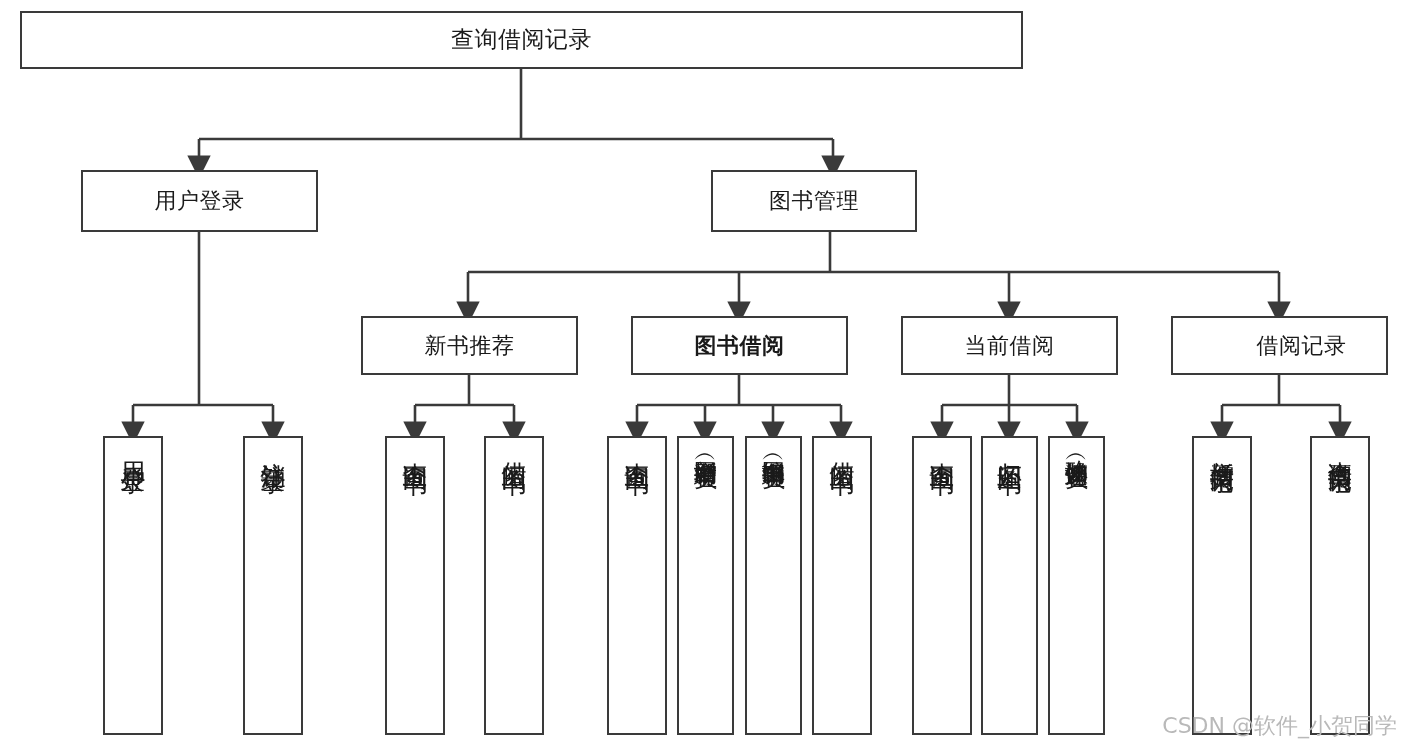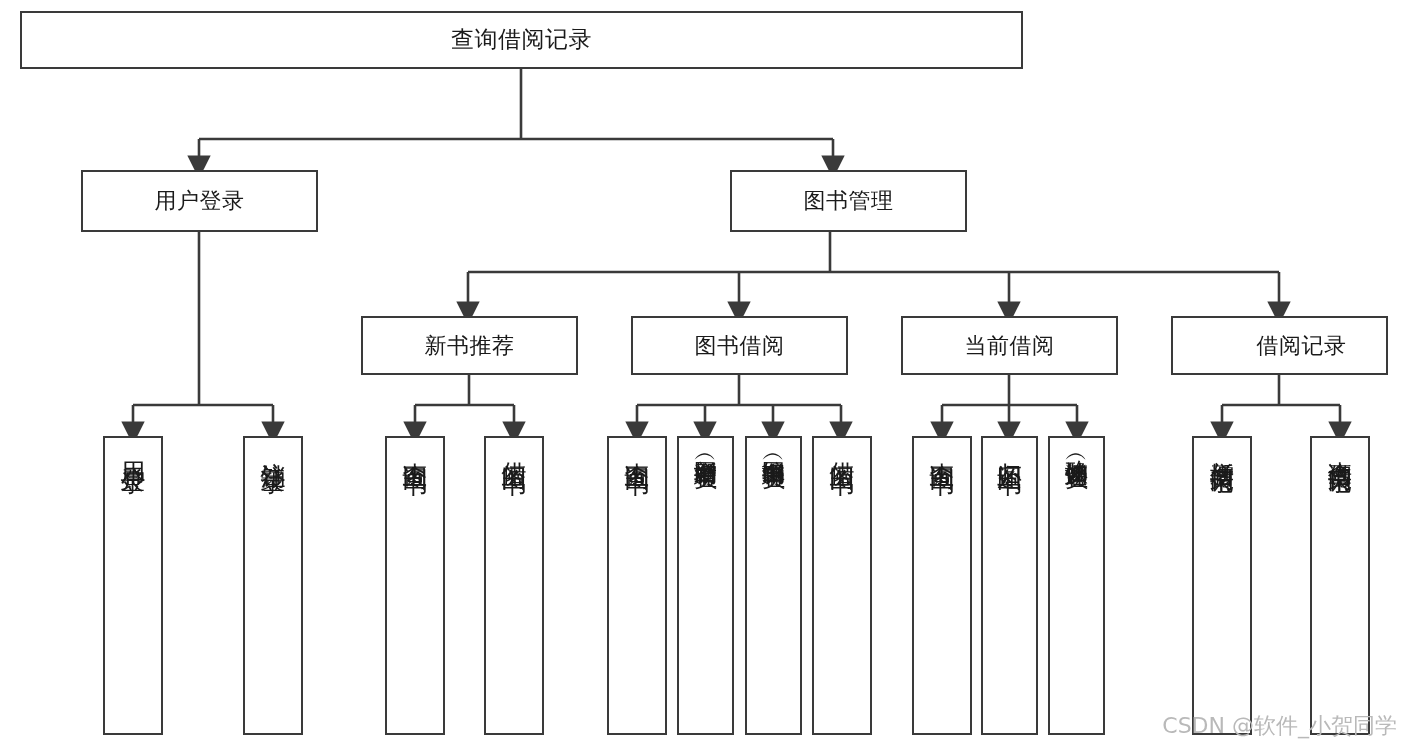--- a/index.html
+++ b/index.html
@@ -135,28 +135,28 @@
     </g>
   </svg>
 
   <div class="node root">
     <span class="lbl">查询借阅记录</span>
   </div>
 
   <div class="node lvl2" style="left:81px; top:170px; width:237px;">
     <span class="lbl">用户登录</span>
   </div>
-  <div class="node lvl2" style="left:730px; top:170px; width:237px;">
+  <div class="node lvl2" style="left:711px; top:170px; width:206px;">
     <span class="lbl">图书管理</span>
   </div>
 
   <div class="node lvl3" style="left:361px; top:316px; width:217px;">
     <span class="lbl">新书推荐</span>
   </div>
-  <div class="node lvl3" style="left:631px; top:316px; width:217px;">
+  <div class="node lvl3" style="left:631px; top:316px; width:217px;font-weight:bold;">
     <span class="lbl">图书借阅</span>
   </div>
   <div class="node lvl3" style="left:901px; top:316px; width:217px;">
     <span class="lbl">当前借阅</span>
   </div>
   <div class="node lvl3" style="left:1171px; top:316px; width:217px;padding-left:44px;">
     <span class="lbl">借阅记录</span>
   </div>
 
   <div class="node leaf" style="left:103px; width:60px;">

